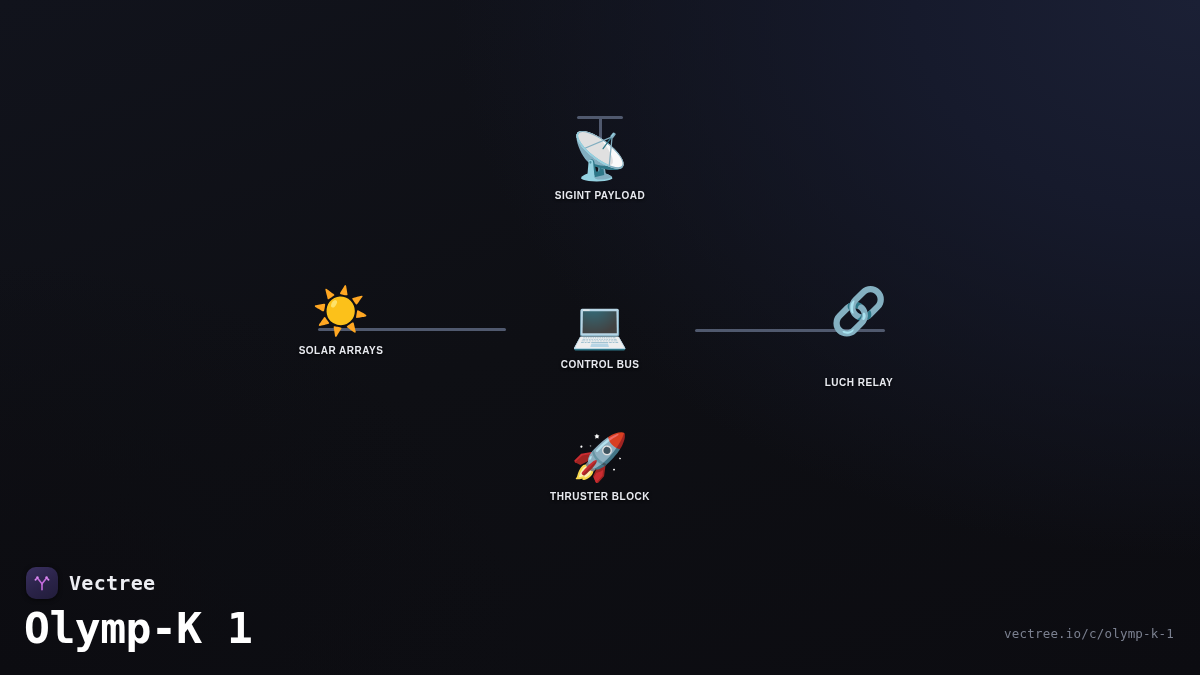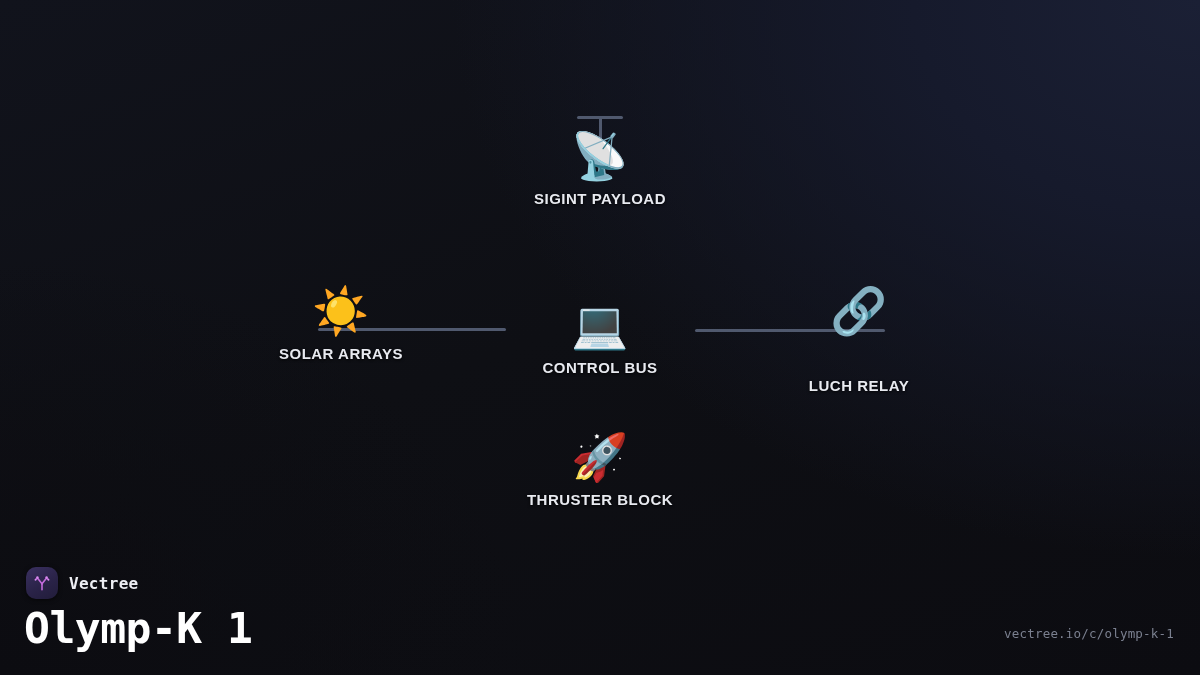--- a/index.html
+++ b/index.html
@@ -40,21 +40,21 @@
     font-size:46px;
     line-height:1;
     height:56px;
     display:flex;
     align-items:center;
     justify-content:center;
     user-select:none;
   }
   .node-label {
     margin-top:6px;
-    font-size:15px;
+    font-size:10px;
     font-weight:bold;
     letter-spacing:0.5px;
     color:#e8eaf0;
     text-transform:uppercase;
     white-space:nowrap;
     text-shadow:0 1px 3px rgba(0,0,0,0.9);
   }
 
   
   #footer {
@@ -72,21 +72,21 @@
   }
   #brand-logo {
     width:32px; height:32px;
     border-radius:10px;
     background:linear-gradient(150deg,#3a3060 0%,#2a2348 55%,#211c3a 100%);
     display:flex; align-items:center; justify-content:center;
     box-shadow:0 1px 4px rgba(0,0,0,0.6);
   }
   #brand-name {
     font-family:"DejaVu Sans Mono", monospace;
-    font-size:16px;
+    font-size:20px;
     font-weight:bold;
     color:#edeef3;
     letter-spacing:0.3px;
   }
   #page-title {
     position:absolute;
     left:24px; bottom:22px;
     font-family:"DejaVu Sans Mono", monospace;
     font-size:43px;
     font-weight:bold;

